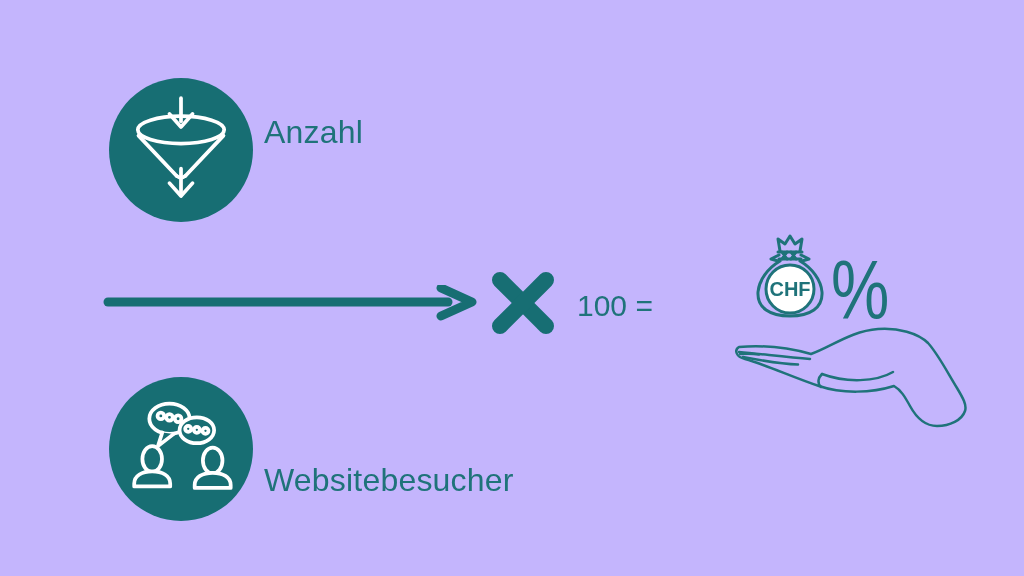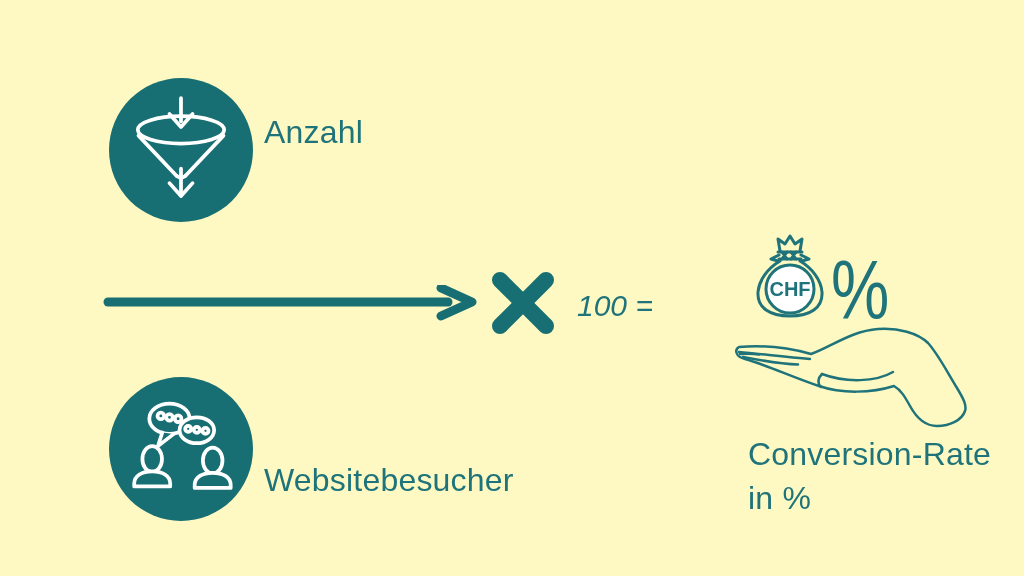--- a/index.html
+++ b/index.html
@@ -1,33 +1,33 @@
 <!DOCTYPE html>
 <html><head>
 <meta charset="utf-8">
 <style>
   html,body{margin:0;padding:0;background:#ffffff;}
   #canvas{
-    position:relative;width:1024px;height:576px;background:#fef9c3;overflow:hidden;
+    position:relative;width:1024px;height:576px;background:#c4b5fd;overflow:hidden;
     font-family:"Liberation Sans", sans-serif;
   }
   .abs{position:absolute;}
   .icon-circle{
     width:144px;height:144px;border-radius:50%;background:#176e73;
     display:flex;align-items:center;justify-content:center;
   }
   .circle-top{left:109px;top:78px;}
   .circle-bottom{left:109px;top:377px;}
   .label{
     color:#1f737a;font-size:32px;line-height:42px;letter-spacing:0.2px;white-space:nowrap;
   }
   .label-numerator{left:264px;top:111px;}
   .label-denominator{left:264px;top:437px;line-height:42px;margin-top:22px;}
   .label-result{left:748px;top:432px;line-height:44px;}
-  .factor{left:577px;top:291px;color:#1f737a;font-size:30px;line-height:30px;white-space:nowrap;font-style:italic;}
+  .factor{left:577px;top:291px;color:#1f737a;font-size:30px;line-height:30px;white-space:nowrap;}
   .percent-big{
     left:831px;top:248px;color:#1f737a;font-size:84px;line-height:84px;
     transform:scaleX(0.78);transform-origin:left top;
   }
   svg{display:block;}
 </style>
 </head>
 <body>
 
 <div id="canvas">
@@ -98,24 +98,20 @@
                C66,63 38,50 19,45
                C10,43 8,36 13,33 Z"></path>
       <path d="M13,38 C35,40 60,43 84,45"></path>
       <path d="M17,43 C38,47 56,50 72,50.5"></path>
       <path d="M14,40 C20,39.5 27,39.5 33,40.5"></path>
       <path d="M96,60 C120,69 150,68 167,58"></path>
       <path d="M96,60 C92,64 91,69 95,73"></path>
     </g>
   </svg>
 
-  <div class="abs label label-result">
-    <div>Conversion-Rate</div>
-    <div>in %</div>
-  </div>
 
   <div class="abs icon-circle circle-bottom">
     <svg width="144" height="144" viewBox="0 0 100 100">
       <g stroke="#ffffff" stroke-width="2.6" stroke-linecap="round" stroke-linejoin="round">
         <ellipse cx="42" cy="29" rx="14" ry="10.5" fill="#176e73"></ellipse>
         <circle cx="36" cy="27" r="2.3" fill="none"></circle>
         <circle cx="42" cy="28" r="2.3" fill="none"></circle>
         <circle cx="48" cy="29" r="2.3" fill="none"></circle>
         <ellipse cx="61" cy="37" rx="12" ry="9" fill="#176e73"></ellipse>
         <circle cx="55" cy="36" r="2.1" fill="none"></circle>

